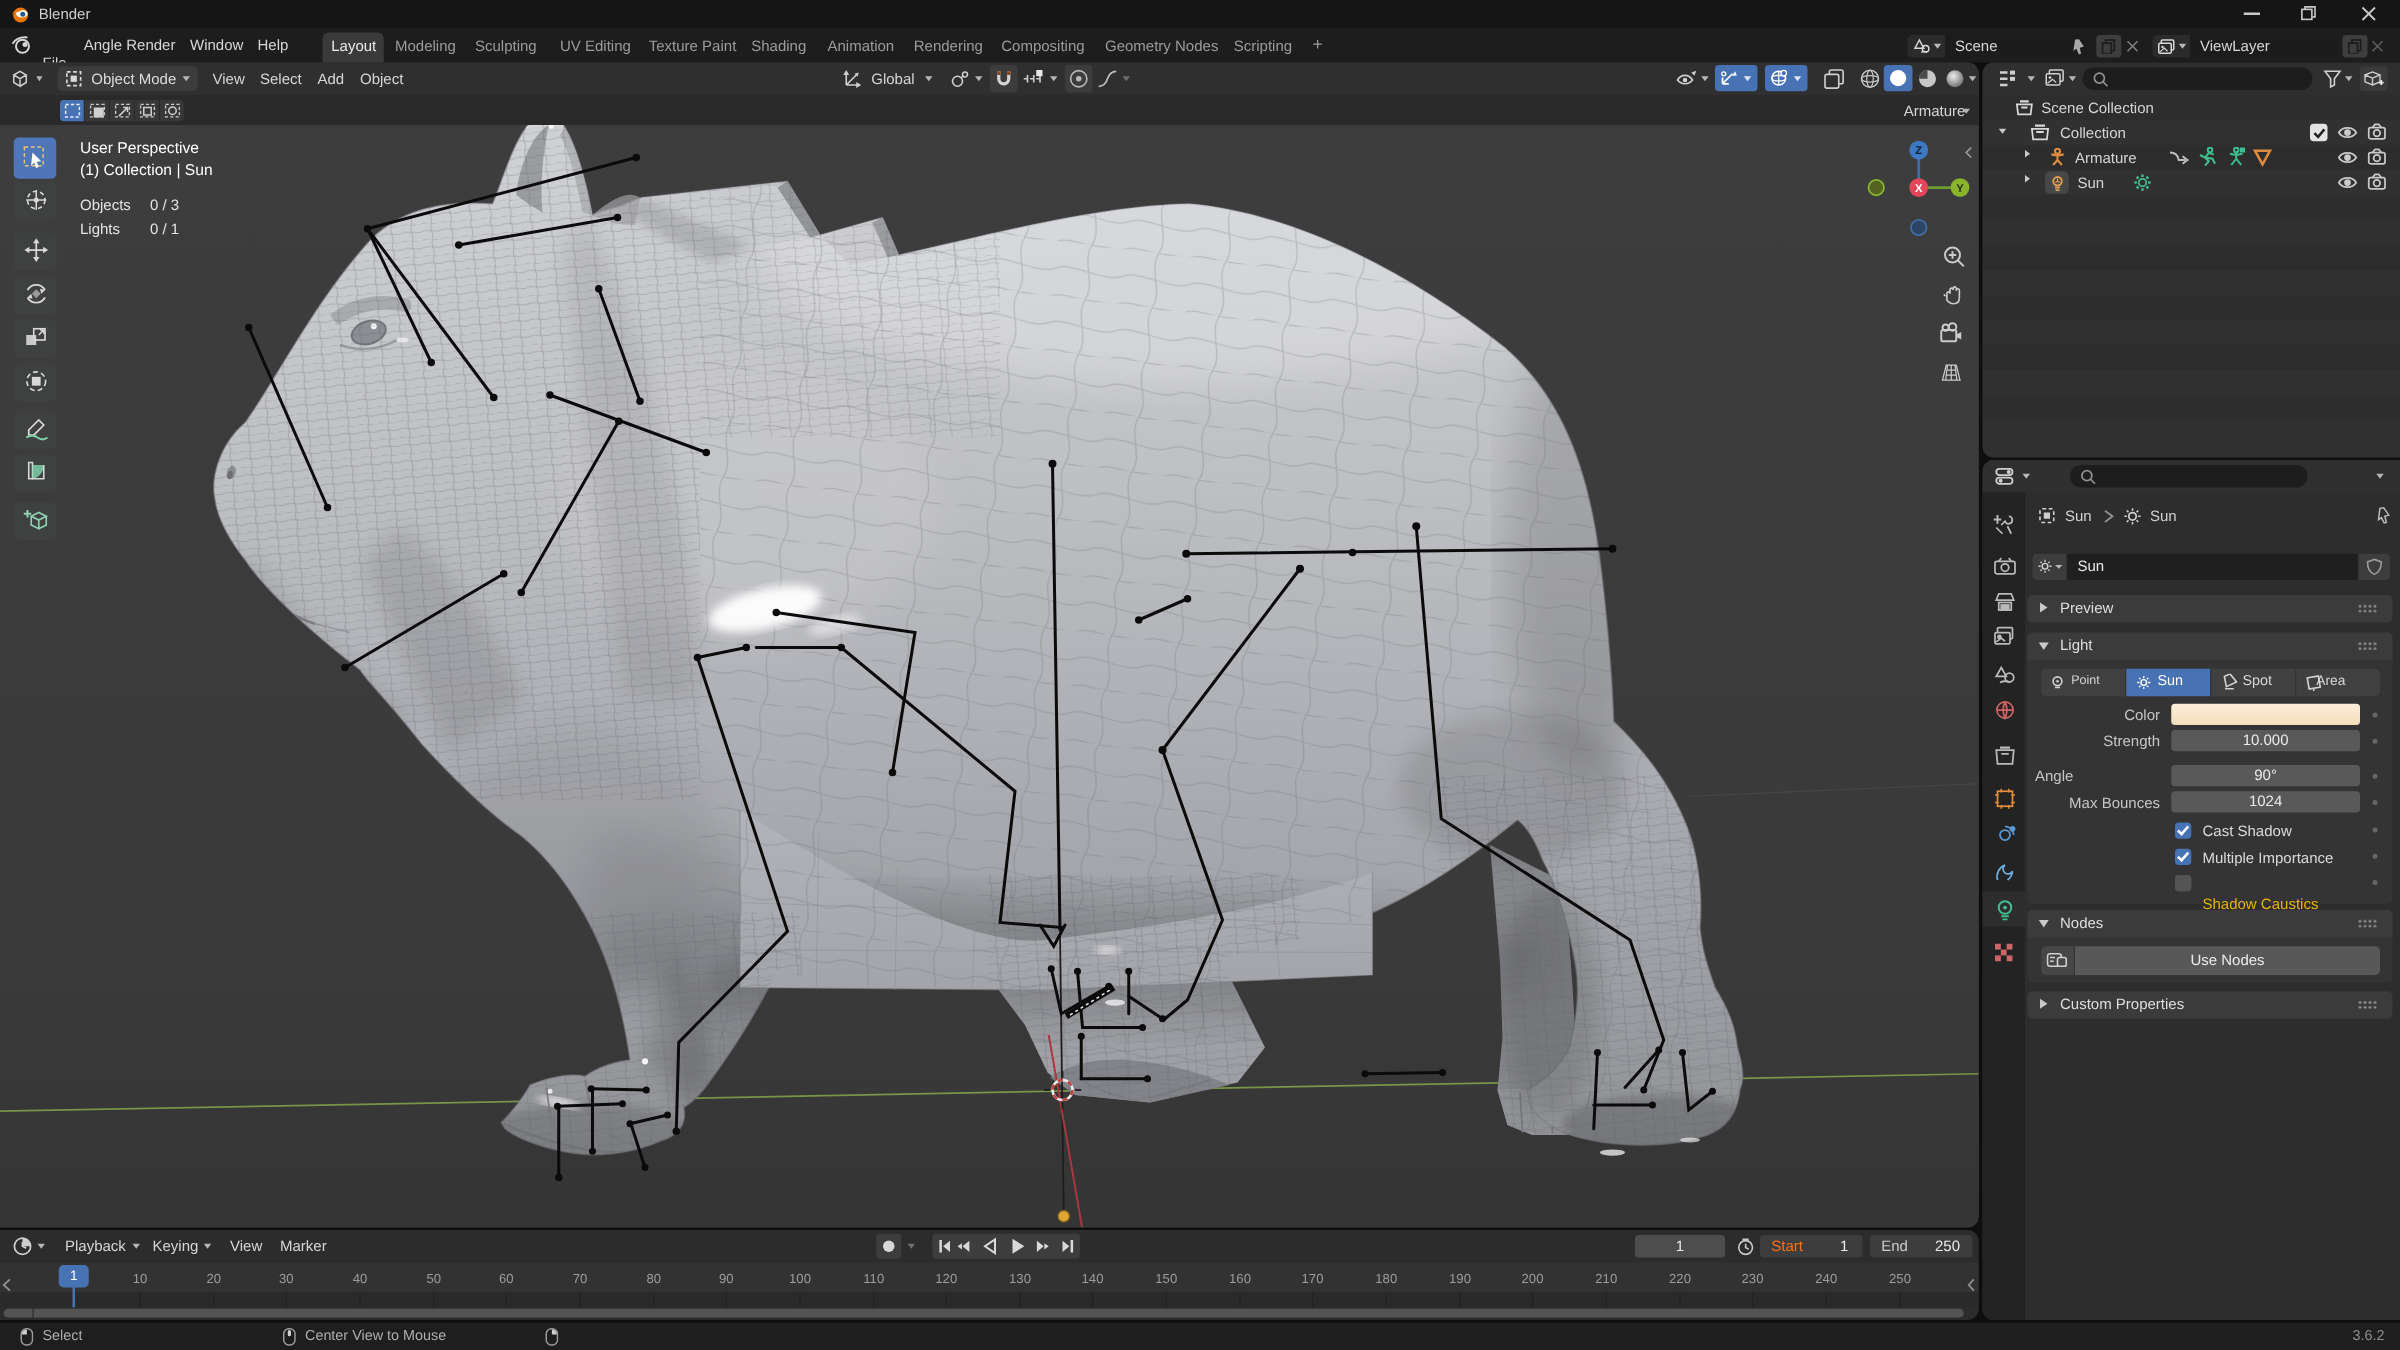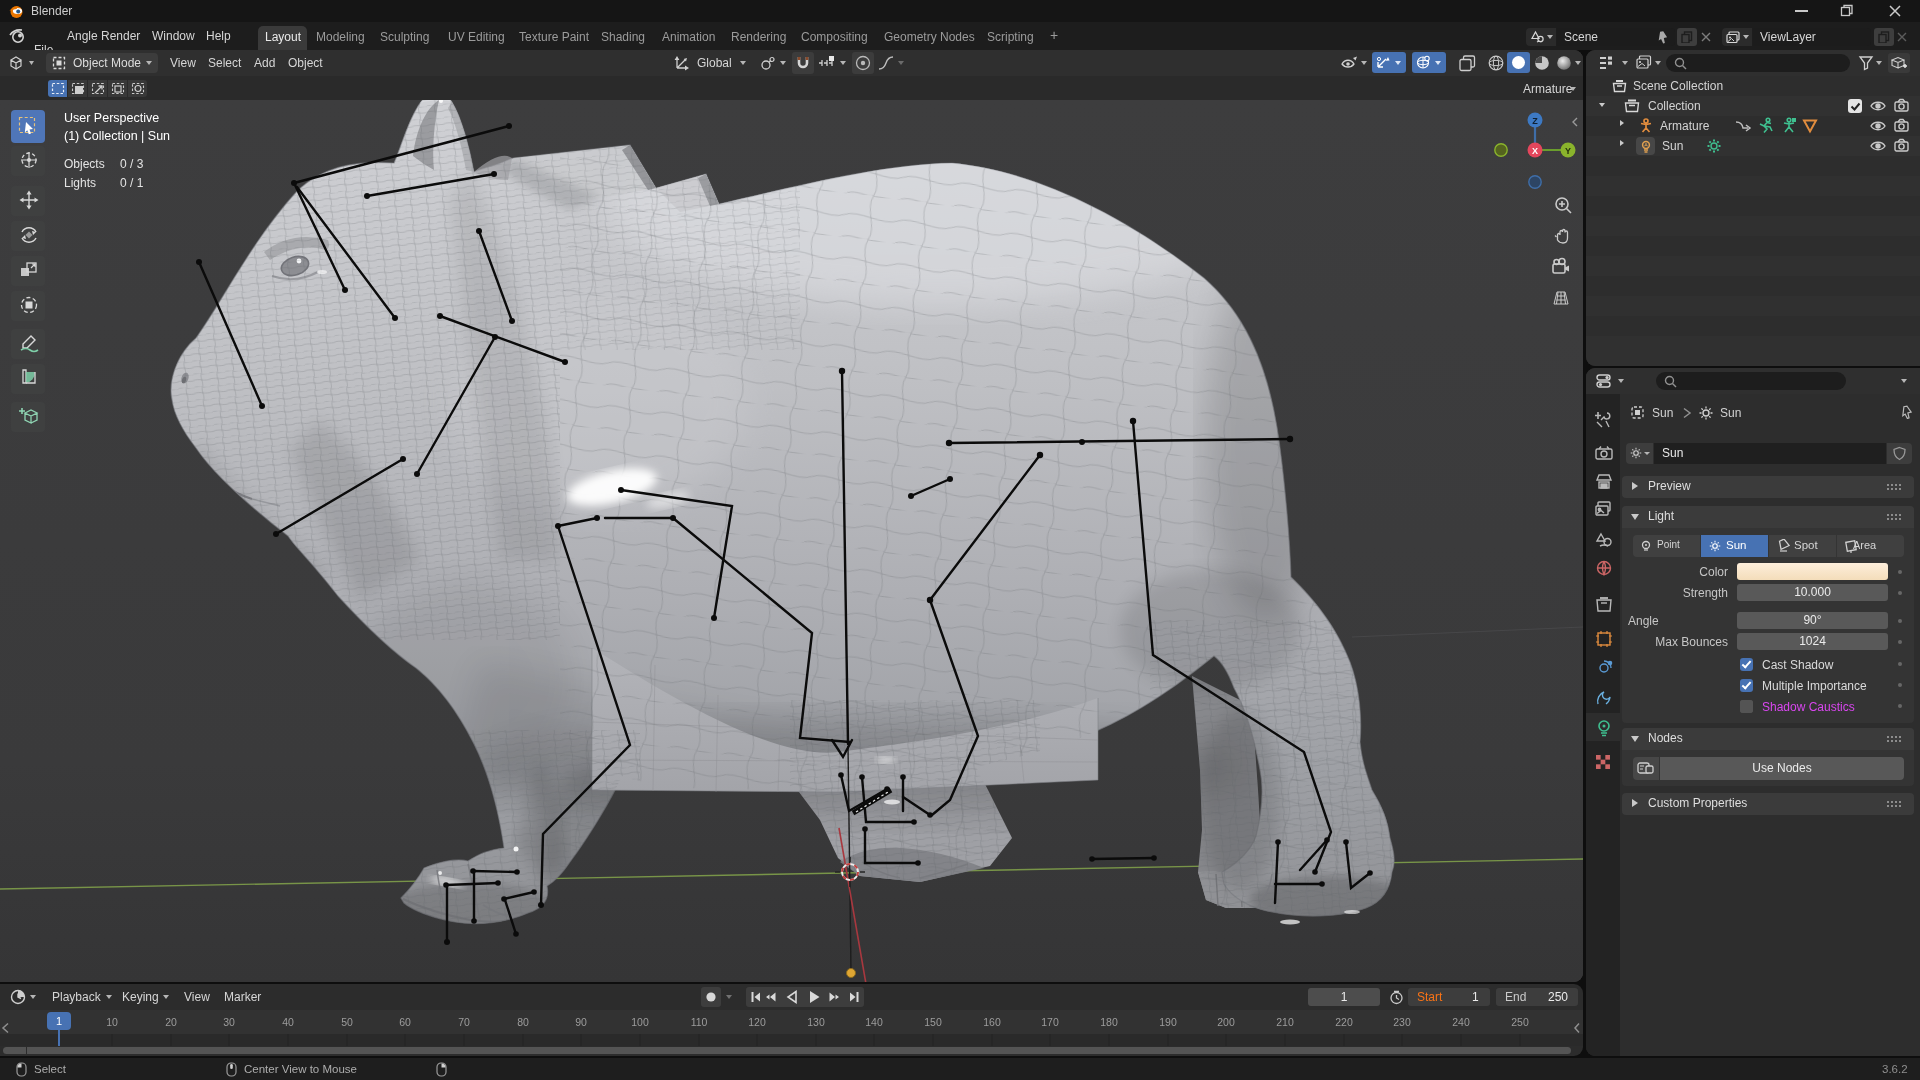--- a/index.html
+++ b/index.html
@@ -885,21 +885,21 @@
  <div class="fld" style="left:151px;top:265px;width:151px;height:17px;line-height:17px">1024</div>
  <div class="dot" style="left:312px;top:272px"></div>
  <div class="cbx" style="left:154px;top:290px"></div>
  <div class="tx" style="left:176px;top:290px;color:#dadada">Cast Shadow</div>
  <div class="dot" style="left:312px;top:294px"></div>
  <div class="cbx" style="left:154px;top:311px"></div>
  <div class="tx" style="left:176px;top:311px;color:#dadada">Multiple Importance</div>
  <div class="dot" style="left:312px;top:315px"></div>
  <div class="cbx" style="left:154px;top:332px;background:#545454"></div>
  <div class="a" style="left:154px;top:332px;width:13px;height:13px;border-radius:3px;background:#545454"></div>
- <div class="tx" style="left:176px;top:332px;color:#d946ef">Shadow Caustics</div>
+ <div class="tx" style="left:176px;top:348px;color:#eab308">Shadow Caustics</div>
  <div class="dot" style="left:312px;top:336px"></div>
 
  <div class="a" style="left:36px;top:360px;width:292px;height:58px;background:#343434;border-radius:4px"></div>
  <div class="ph" style="left:36px;top:360px;width:292px;border-radius:4px 4px 0 0;background:#3b3b3b"></div>
  <div class="a" style="left:45px;top:368px;width:0;height:0;border-left:4.5px solid transparent;border-right:4.5px solid transparent;border-top:6px solid #c9c9c9"></div>
  <div class="tx" style="left:62px;top:363px;color:#dedede">Nodes</div>
  <div class="grip" style="left:300px;top:367px"></div>
  <div class="a" style="left:47px;top:389px;width:26px;height:23px;background:#474747;border-radius:4px 0 0 4px"></div>
  <svg class="a" style="left:51px;top:393px" width="17" height="15" viewBox="0 0 17 15">
       <rect x="1" y="2" width="11" height="10" rx="2" fill="none" stroke="#d0d0d0" stroke-width="1.3"></rect>

